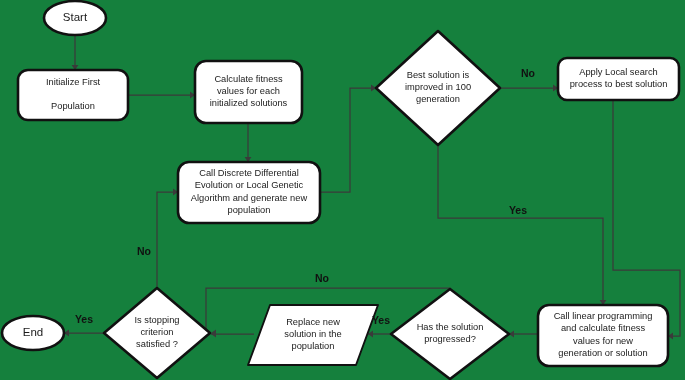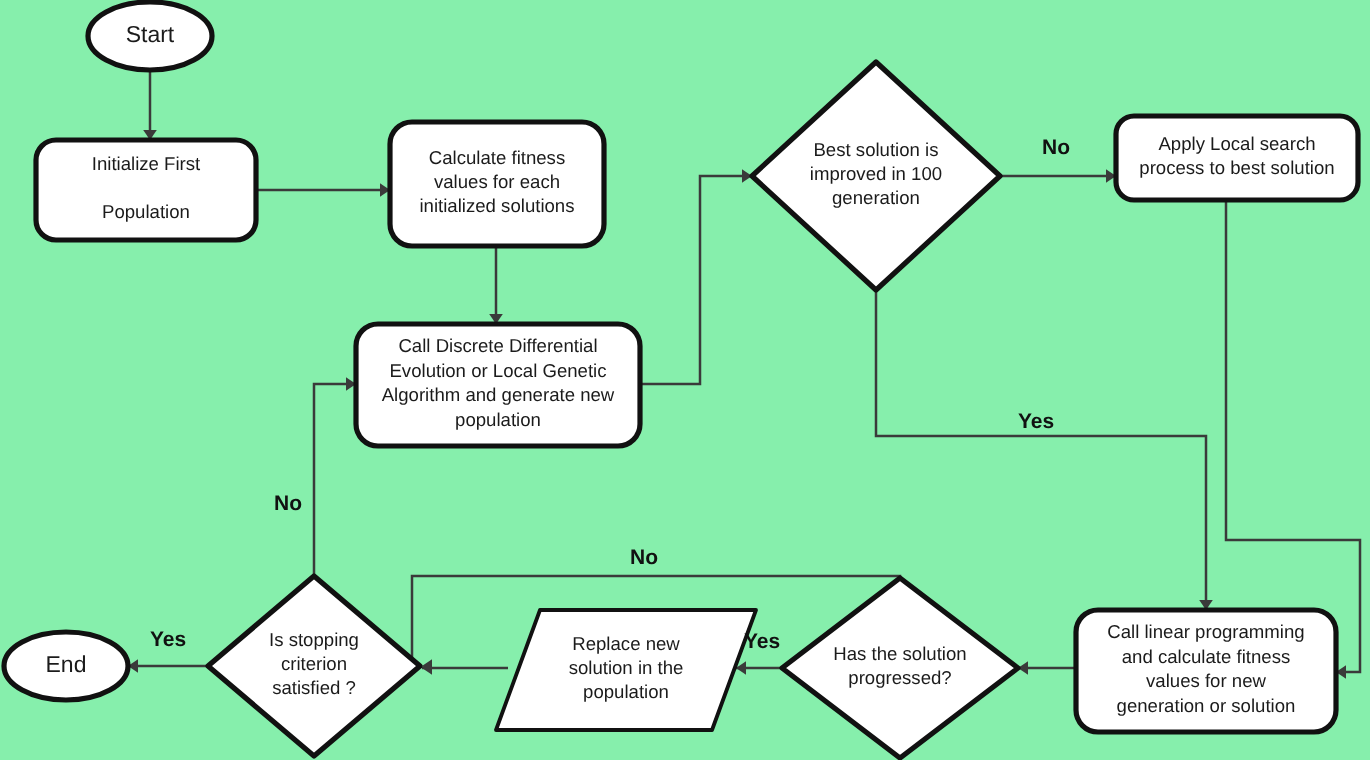--- a/index.html
+++ b/index.html
@@ -10,21 +10,21 @@
   body {
     width: 685px;
     height: 380px;
     overflow: hidden;
     font-family: "Liberation Sans", sans-serif;
   }
   #flowchart-root {
     position: relative;
     width: 685px;
     height: 380px;
-    background: #86efac;
+    background: #15803d;
   }
   svg#flow-svg {
     display: block;
     width: 685px;
     height: 380px;
   }
   .node-shape {
     fill: #ffffff;
     stroke: #111111;
     stroke-width: 2.6;

